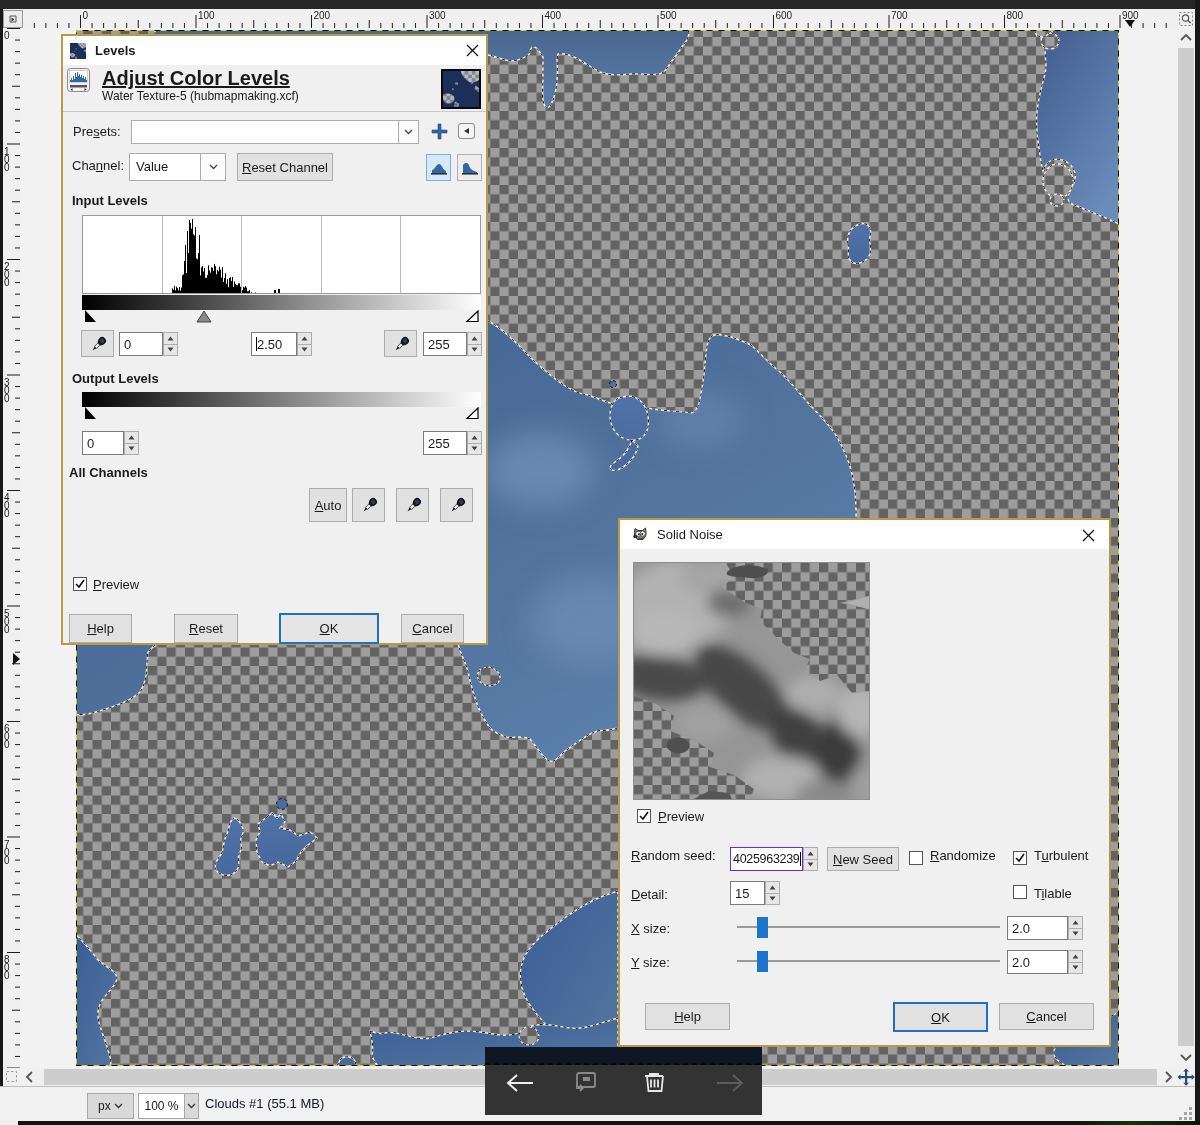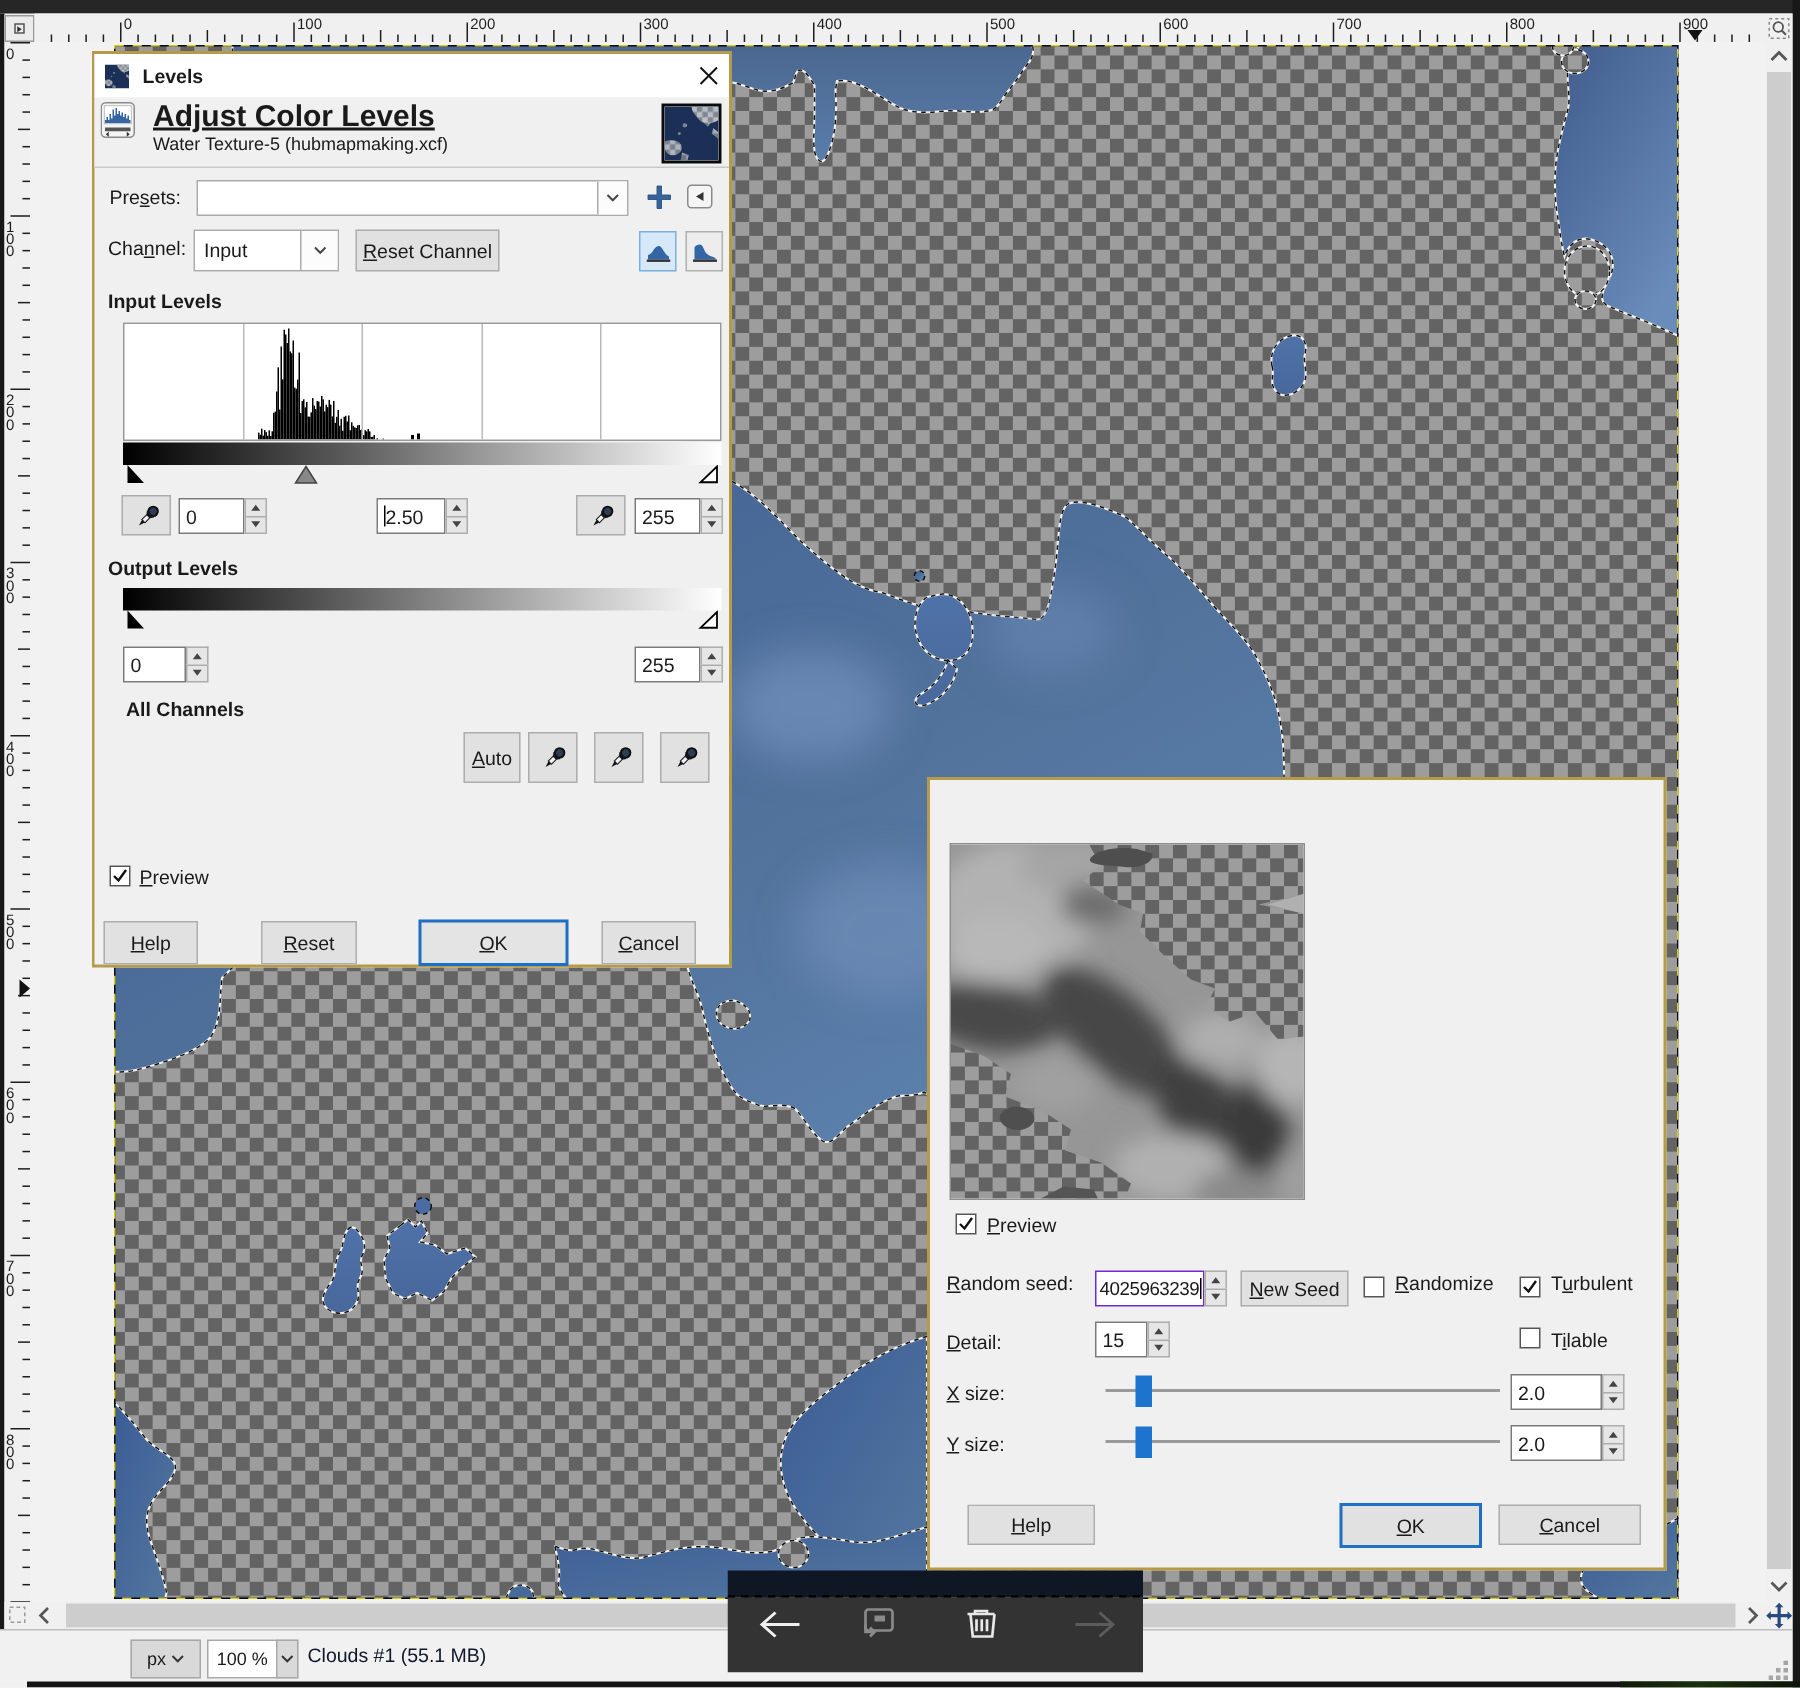--- a/index.html
+++ b/index.html
@@ -517,21 +517,21 @@
     <div class="abs" style="left:368px;top:87px;"><svg width="17" height="17">
         <path d="M7,1 h3 v6 h6 v3 h-6 v6 h-3 v-6 h-6 v-3 h6 z" fill="#35639c" stroke="#2a4f80" stroke-width="0.6"></path>
       </svg></div>
     <div class="abs" style="left:395px;top:87px;width:17px;height:16px;border:1px solid #8a8a8a;border-radius:3px;background:#f5f5f5;display:flex;align-items:center;justify-content:center">
       <svg width="8" height="8">
         <path d="M6,1 v6 l-5,-3 z" fill="#333"></path>
       </svg>
     </div>
     <div class="lbl" style="left:9px;top:122px;">Cha<u>n</u>nel:</div>
     <div class="combo abs" style="left:66px;top:117px;width:97px;height:28px;">
-      <span style="position:absolute;left:6px;top:5px">Input</span>
+      <span style="position:absolute;left:6px;top:5px">Value</span>
       <div class="arr" style="width:25px">
         <svg width="9" height="6">
           <path d="M1,1 l3.5,3.5 L8,1" fill="none" stroke="#444" stroke-width="1.3"></path>
         </svg>
       </div>
     </div>
     <div class="btn abs" style="left:174px;top:117px;width:96px;height:28px;"><u>R</u>eset Channel</div>
     <div class="abs" style="left:363px;top:118px;width:25px;height:27px;background:#d7e9f9;border:1px solid #7ab0e0;display:flex;align-items:center;justify-content:center">
       <svg width="16" height="14" viewBox="0 0 16 14">
         <path d="M1,12 L1,9 C4,9 5,3 8,3 C11,3 11,8 15,10 L15,12 Z" fill="#3465a4"></path>
@@ -727,21 +727,21 @@
         <svg width="7" height="5">
           <path d="M3.5,0.5 L6.5,4.5 H0.5 Z" fill="#444"></path>
         </svg>
       </div>
       <div>
         <svg width="7" height="5">
           <path d="M3.5,4.5 L6.5,0.5 H0.5 Z" fill="#444"></path>
         </svg>
       </div>
     </div>
-    <div class="lbl bold" style="left:21px;top:429px;">All Channels</div>
+    <div class="lbl bold" style="left:6px;top:429px;">All Channels</div>
     <div class="btn abs" style="left:246px;top:452px;width:38px;height:34px;"><u>A</u>uto</div>
     <div class="btn abs" style="left:289px;top:452px;width:33px;height:34px;">
       <svg width="20" height="20" viewBox="0 0 20 20">
 <g transform="rotate(45 10 11)">
 <circle cx="10" cy="5.2" r="3.1" fill="#2c3d58" stroke="#0e0e0e" stroke-width="1.4"></circle>
 <path d="M6.6,7.6 L13.4,7.6 L11.6,10 L8.4,10 Z" fill="#141414"></path>
 <rect x="8.5" y="9.8" width="3" height="4.6" fill="#eef2f7" stroke="#1a1a1a" stroke-width="0.7"></rect>
 <path d="M8.8,14.4 L11.2,14.4 L10,18.6 Z" fill="#111"></path>
 </g>
 </svg>
@@ -769,20 +769,37 @@
     <div class="cb" style="left:10px;top:541px;"><svg width="12" height="12">
         <path d="M2,6 l3,3 l5,-7" fill="none" stroke="#111" stroke-width="1.6"></path>
       </svg></div>
     <div class="lbl" style="left:30px;top:541px;"><u>P</u>review</div>
     <div class="btn abs" style="left:6px;top:578px;width:63px;height:29px;"><u>H</u>elp</div>
     <div class="btn abs" style="left:111px;top:578px;width:64px;height:29px;"><u>R</u>eset</div>
     <div class="btn abs" style="left:216px;top:577px;width:100px;height:31px;border:2px solid #1f6fc4;background:#e4e4e4;"><u>O</u>K</div>
     <div class="btn abs" style="left:338px;top:578px;width:63px;height:29px;"><u>C</u>ancel</div>
   </div>
 <div class="dlg" style="left:618px;top:518px;width:493px;height:529px;">
+    <div class="titlebar">
+      <span style="margin-left:12px;display:inline-flex">
+        <svg width="17" height="17" viewBox="0 0 17 17">
+<path d="M2.5,6 L3,2.5 L6,4.5 L10.5,4.5 L13.5,2 L14,6 C14,6 14.5,9 13,11 L11,13.5 L5.5,13.5 L3.5,11 C2,9.5 2.5,6 2.5,6 Z" fill="#8c8174" stroke="#3a3a3a" stroke-width="1"></path>
+<circle cx="6.3" cy="7.8" r="2.6" fill="#fff" stroke="#333" stroke-width="0.8"></circle>
+<circle cx="10.7" cy="7.6" r="2.6" fill="#fff" stroke="#333" stroke-width="0.8"></circle>
+<circle cx="6.8" cy="8.3" r="1" fill="#111"></circle>
+<circle cx="10.2" cy="8.1" r="1" fill="#111"></circle>
+<ellipse cx="3.2" cy="10.5" rx="2" ry="1.7" fill="#2c2c2c"></ellipse>
+<path d="M6,11.5 C7.5,12.5 10,12.5 11.5,11.2 L11,13 L6.5,13 Z" fill="#4a4036"></path>
+</svg>
+      </span>
+      <span style="margin-left:8px;font-size:13px;">Solid Noise</span>
+      <svg style="position:absolute;right:14px;top:9px" width="13" height="13">
+        <path d="M1,1 L12,12 M12,1 L1,12" stroke="#111" stroke-width="1.3"></path>
+      </svg>
+    </div>
     <div class="abs" style="left:13px;top:42px;width:237px;height:238px;border:1px solid #8e8e8e;background:#fff;">
       <svg width="235" height="236" viewBox="0 0 235 236" style="display:block">
         <defs>
           <pattern id="nchk" width="18.5" height="18.5" patternUnits="userSpaceOnUse">
             <rect width="18.5" height="18.5" fill="#9d9d9d"></rect>
             <rect width="9.25" height="9.25" fill="#636363"></rect>
             <rect x="9.25" y="9.25" width="9.25" height="9.25" fill="#636363"></rect>
           </pattern>
           <filter id="nblur" x="-20%" y="-20%" width="140%" height="140%">
             <feGaussianBlur stdDeviation="7"></feGaussianBlur>

